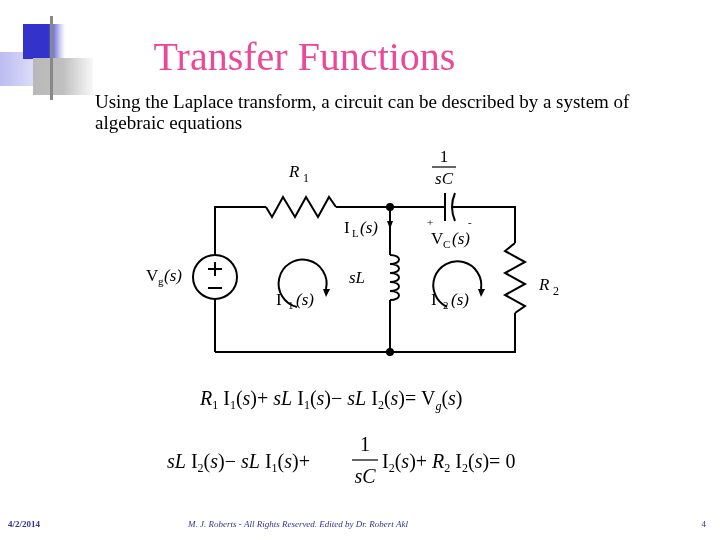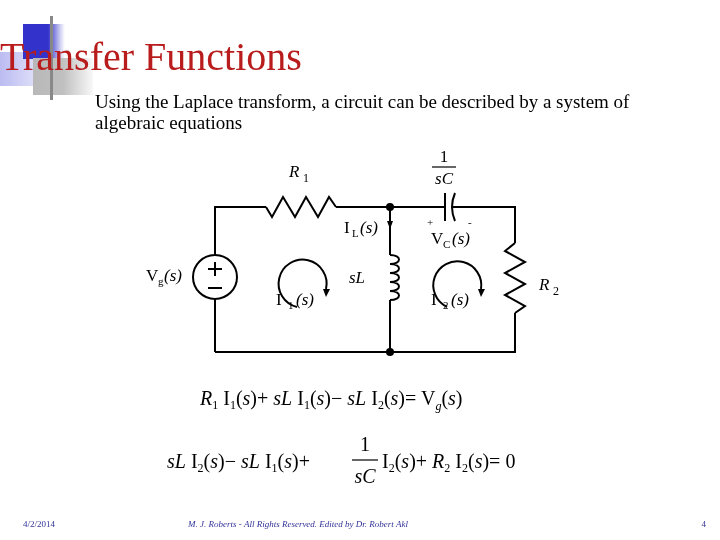--- a/index.html
+++ b/index.html
@@ -3,25 +3,25 @@
 <meta charset="utf-8">
 <style>
   html, body { margin:0; padding:0; }
   body { width:720px; height:540px; background:#ffffff; position:relative; overflow:hidden;
          font-family:"Liberation Serif", serif; color:#000; }
   .deco { position:absolute; }
   #d-blue { left:23px; top:24px; width:42px; height:35px; background:linear-gradient(90deg,#3333cc 0%,#3333cc 60%,rgba(51,51,204,0.2) 90%,rgba(255,255,255,0) 100%); }
   #d-lav { left:0; top:52px; width:45px; height:34px; background:linear-gradient(90deg,rgba(180,180,240,0.9),rgba(225,225,250,0.8)); }
   #d-gray { left:33px; top:58px; width:60px; height:37px; background:linear-gradient(90deg,#b8b8b8 0%,#c0c0c0 50%,rgba(220,220,220,0.2) 100%); }
   #d-line { left:50px; top:16px; width:3px; height:84px; background:#888; }
-  .title { position:absolute; left:0; width:609px; top:33px; text-align:left; font-size:40px; color:#b91c1c; }
+  .title { position:absolute; left:0; width:609px; top:33px; text-align:center; font-size:40px; color:#ec4899; }
   .body-text { position:absolute; left:95px; top:91px; width:580px; font-size:19px; line-height:21px; }
   .footer { position:absolute; top:519px; font-size:9px; color:#333399; }
   .footer.center { left:0; width:596px; text-align:center; font-style:italic; }
-  .footer.left { left:23px; }
+  .footer.left { left:8px;font-weight:bold; }
   .footer.right { right:14px; }
   svg text { font-family:"Liberation Serif", serif; }
 </style>
 </head>
 <body>
 
 <div class="deco" id="d-lav"></div>
 <div class="deco" id="d-blue"></div>
 <div class="deco" id="d-gray"></div>
 <div class="deco" id="d-line"></div>

